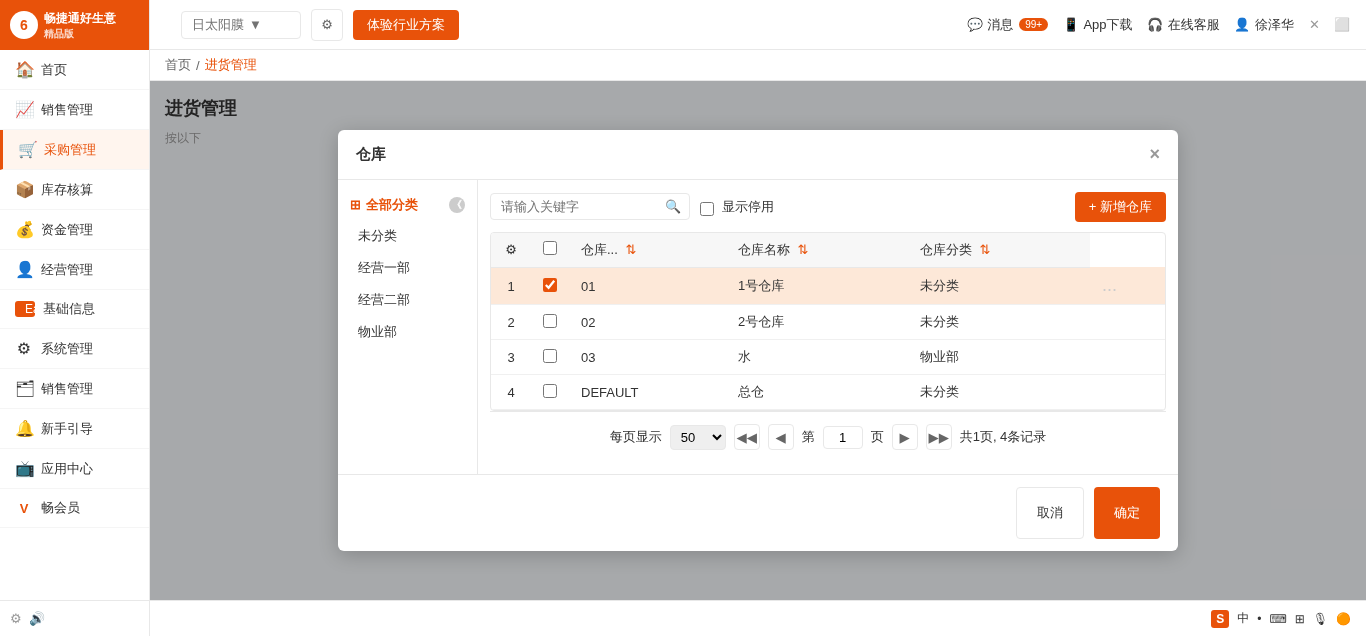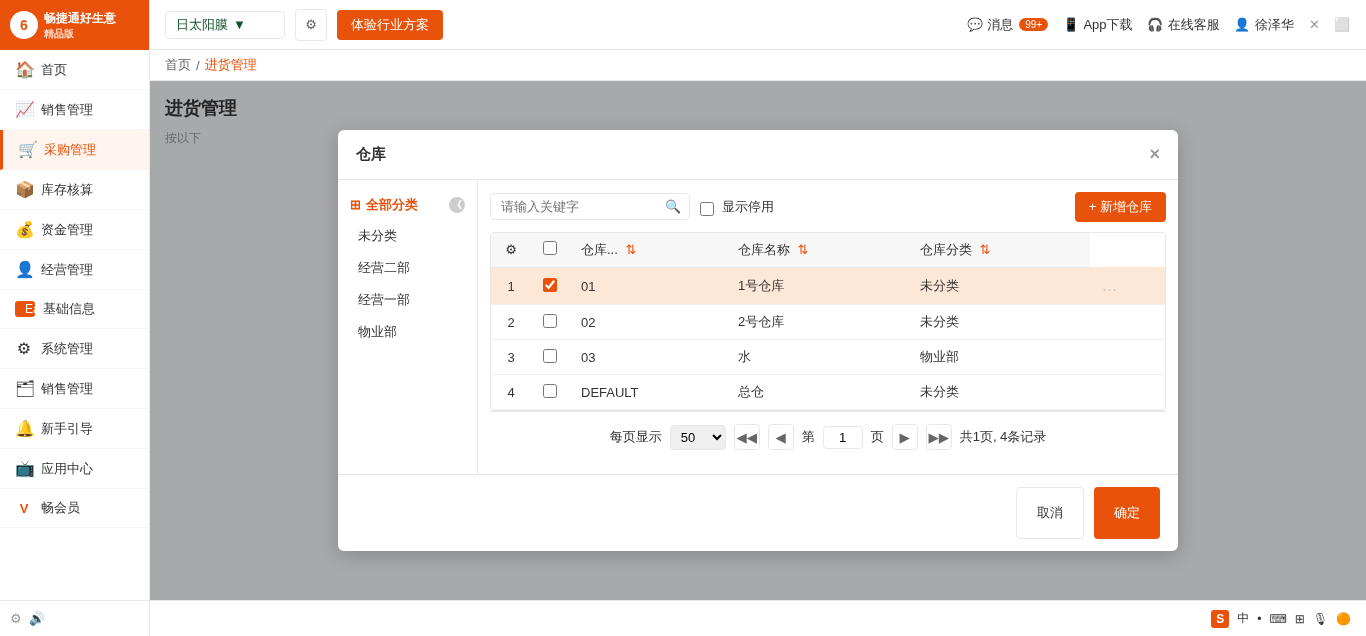--- a/index.html
+++ b/index.html
@@ -68,26 +68,27 @@
       display: flex;
       align-items: center;
       padding: 0 15px;
       border-bottom: 1px solid #e8e8e8;
       gap: 10px;
     }
     .store-selector {
       display: flex;
       align-items: center;
       gap: 5px;
-      color: #14532d;
+      color: #737373;
       cursor: pointer;
       padding: 4px 10px;
       border: 1px solid #e8e8e8;
       border-radius: 4px;
       min-width: 120px;
+      margin-left: 16px;
     }
     .gear-btn {
       width: 32px; height: 32px;
       border: 1px solid #e8e8e8;
       border-radius: 4px;
       display: flex; align-items: center; justify-content: center;
       cursor: pointer; color: #666;
     }
     .try-btn {
       background: #e8520a;
@@ -507,22 +508,22 @@
 
           <div class="modal-sidebar">
             <div class="modal-sidebar-header">
               <span>⊞</span>
               <span>全部分类</span>
               <div class="modal-collapse-btn">
                 <span>《</span>
               </div>
             </div>
             <div class="modal-sidebar-item">未分类</div>
+            <div class="modal-sidebar-item">经营一部</div>
             <div class="modal-sidebar-item">经营二部</div>
-            <div class="modal-sidebar-item">经营一部</div>
             <div class="modal-sidebar-item">物业部</div>
           </div>
 
           <div class="modal-content-area">
 
             <div class="modal-toolbar">
               <div class="search-input-wrap">
                 <input class="search-input" type="text" placeholder="请输入关键字" style="">
                 <span class="search-icon">🔍</span>
               </div>

